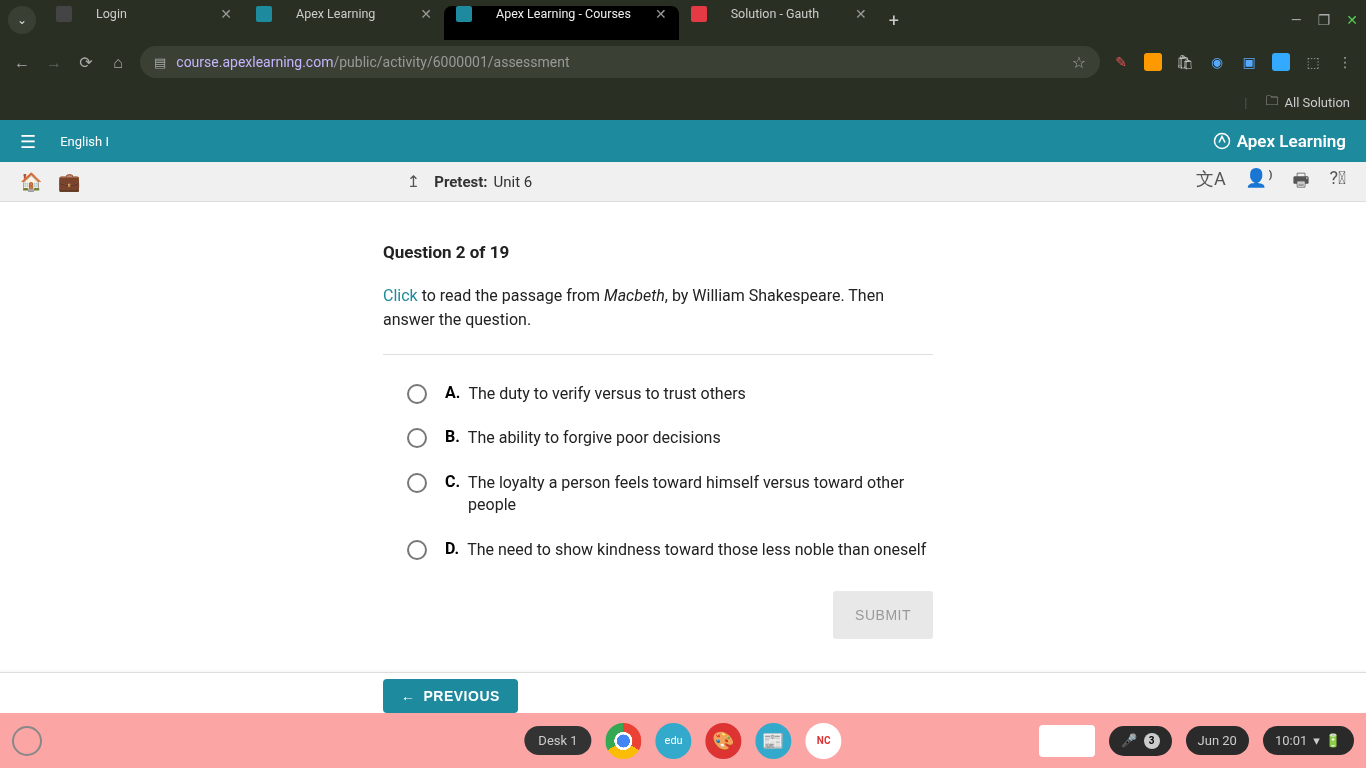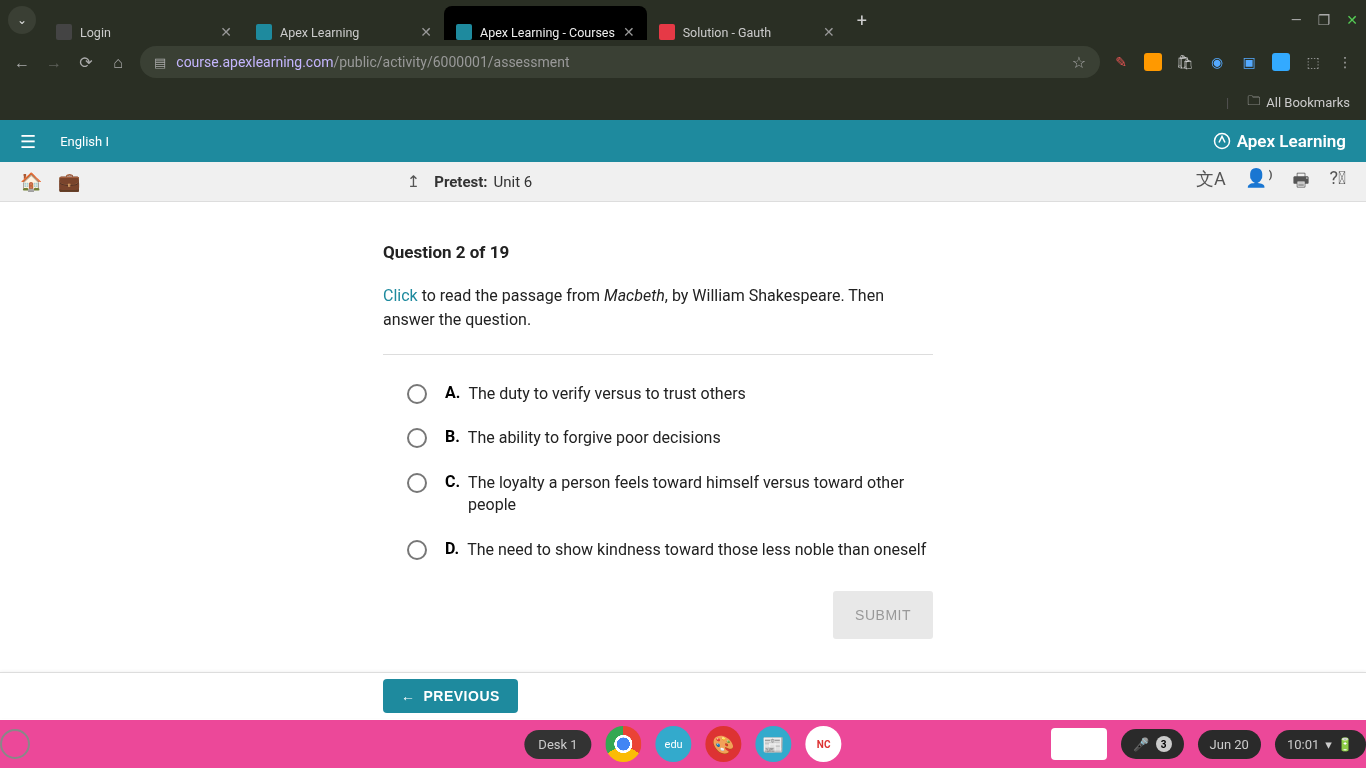--- a/index.html
+++ b/index.html
@@ -1,21 +1,21 @@
 <!DOCTYPE html>
 <html><head>
 <meta charset="utf-8">
 <style>
 * { margin: 0; padding: 0; box-sizing: border-box; }
 body { font-family: "Segoe UI", Roboto, Arial, sans-serif; background: #fff; width: 1366px; height: 768px; overflow: hidden; position: relative; }
 
 
 .browser-top { background: #2a2f24; height: 40px; display: flex; align-items: center; padding: 0 8px; }
 .tabs-dropdown { width: 28px; height: 28px; border-radius: 50%; background: #3a3f34; display: flex; align-items: center; justify-content: center; color: #ddd; font-size: 12px; margin-right: 8px; }
-.tab { display: flex; align-items: flex-end; height: 34px; padding: 0 12px; color: #ccc; font-size: 12.5px; min-width: 200px; max-width: 240px; border-radius: 8px 8px 0 0; position: relative; margin-top: 6px; }
+.tab { display: flex; align-items: flex-start; height: 34px; padding: 0 12px; color: #ccc; font-size: 12.5px; min-width: 200px; max-width: 240px; border-radius: 8px 8px 0 0; position: relative; margin-top: 6px; gap: 16px; }
 .tab.active { background: #000000; color: #eee; }
 .tab-favicon { width: 16px; height: 16px; margin-right: 8px; border-radius: 2px; flex-shrink: 0; }
 .tab-title { flex: 1; overflow: hidden; text-overflow: ellipsis; white-space: nowrap; }
 .tab-close { color: #999; font-size: 14px; margin-left: 8px; }
 .tab-new { color: #ccc; font-size: 18px; padding: 0 10px; }
 .winctrl { margin-left: auto; display: flex; gap: 16px; align-items: center; color: #aaa; }
 .winctrl span { font-size: 14px; }
 
 
 .url-row { background: #2a2f24; height: 44px; display: flex; align-items: center; padding: 0 12px; gap: 12px; }
@@ -62,21 +62,21 @@
 .opt-text { font-size: 16px; color: #222; line-height: 1.4; }
 
 .submit-wrap { width: 550px; display: flex; justify-content: flex-end; margin-top: 30px; }
 .submit-btn { background: #e8e8e8; color: #999; padding: 16px 22px; font-size: 14px; font-weight: 500; border: none; border-radius: 3px; letter-spacing: 0.5px; }
 
 
 .footer-nav { position: absolute; bottom: 50px; left: 0; right: 0; height: 46px; background: #fff; border-top: 1px solid #ddd; display: flex; align-items: center; padding-left: 383px; box-shadow: 0 -1px 3px rgba(0,0,0,0.05); }
 .prev-btn { background: #1e8a9e; color: #fff; padding: 9px 18px; font-size: 14px; font-weight: 600; border: none; border-radius: 4px; letter-spacing: 0.5px; display: flex; align-items: center; gap: 8px; }
 
 
-.taskbar { position: absolute; bottom: 0; left: 0; right: 0; height: 48px; background: #ec4899; display: flex; align-items: center; padding: 0 0; }
+.taskbar { position: absolute; bottom: 0; left: 0; right: 0; height: 55px; background: #fca5a5; display: flex; align-items: center; padding: 0 12px; }
 .launcher { width: 30px; height: 30px; border: 2px solid #888; border-radius: 50%; }
 .task-center { position: absolute; left: 50%; transform: translateX(-50%); display: flex; gap: 14px; align-items: center; }
 .desk-pill { background: #333; color: #ccc; padding: 7px 14px; border-radius: 16px; font-size: 13px; }
 .app-circle { width: 36px; height: 36px; border-radius: 50%; display: flex; align-items: center; justify-content: center; font-size: 18px; }
 .chrome-icon { background: radial-gradient(circle at 50% 50%, #4285f4 25%, #fff 26% 35%, transparent 36%), conic-gradient(#ea4335 0 120deg, #fbbc05 120deg 240deg, #34a853 240deg 360deg); }
 .task-right { margin-left: auto; display: flex; gap: 14px; align-items: center; color: #ccc; font-size: 13px; }
 .pill { background: #2a2a2a; padding: 7px 12px; border-radius: 16px; display: flex; align-items: center; gap: 6px; }
 .badge-circle { background: #ccc; color: #000; width: 16px; height: 16px; border-radius: 50%; font-size: 10px; display: flex; align-items: center; justify-content: center; font-weight: 700; }
 .doc-thumb { width: 56px; height: 32px; background: #fff; border-radius: 4px; }
 </style>
@@ -132,21 +132,21 @@
     <span class="ext-icon" style="color:#5af">▣</span>
     <span class="ext-icon" style="background:#3af;border-radius:3px"></span>
     <span class="ext-icon" style="color:#aaa">⬚</span>
     <span class="ext-icon" style="color:#aaa">⋮</span>
   </div>
 </div>
 
 <div class="bookmarks-row">
   <span style="color:#555;margin-right:18px">|</span>
   <span class="folder">🗀</span>
-  <span>All Bookmarks</span>
+  <span>All Solution</span>
 </div>
 
 <div class="apex-header">
   <span class="hamburger">☰</span>
   <span class="course-title">English I</span>
   <div class="apex-logo">
     <svg class="apex-logo-icon" viewBox="0 0 24 24">
         <circle cx="12" cy="12" r="10" fill="none" stroke="#fff" stroke-width="2"></circle>
         <path d="M8 14 L12 6 L16 14" fill="none" stroke="#fff" stroke-width="2"></path>
       </svg>

